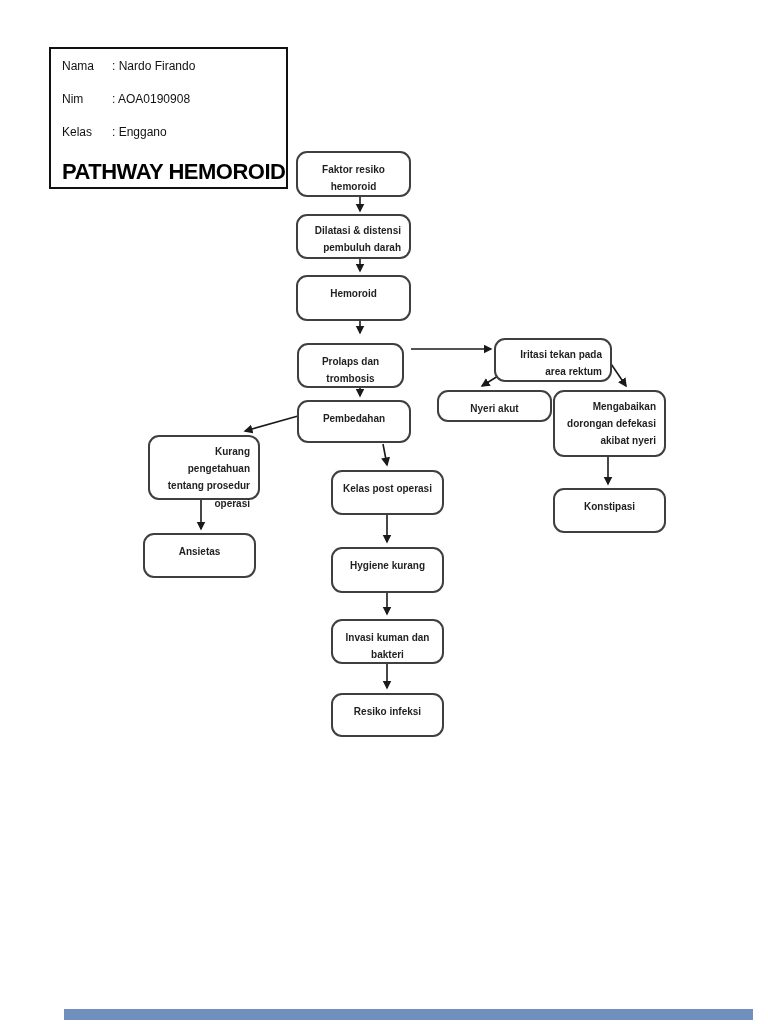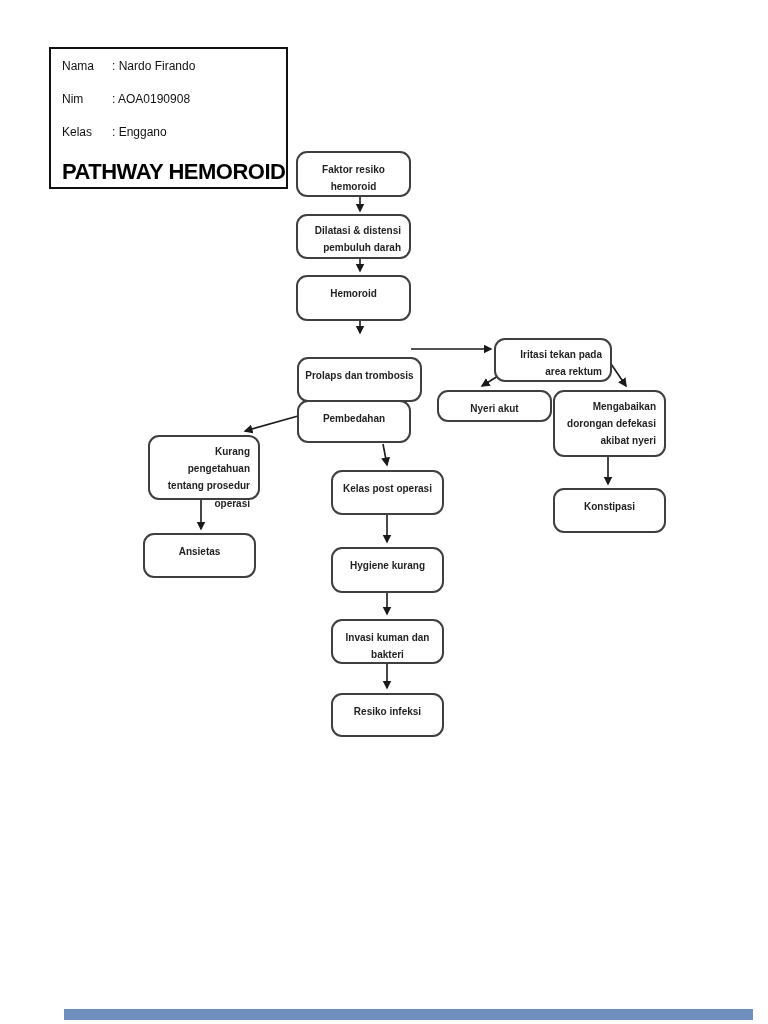--- a/index.html
+++ b/index.html
@@ -74,21 +74,21 @@
     <line x1="201" y1="500" x2="201" y2="529" stroke="#1a1a1a" stroke-width="1.6" marker-end="url(#ah)"></line>
     <line x1="383" y1="444" x2="387" y2="465" stroke="#1a1a1a" stroke-width="1.6" marker-end="url(#ah)"></line>
     <line x1="387" y1="515" x2="387" y2="542" stroke="#1a1a1a" stroke-width="1.6" marker-end="url(#ah)"></line>
     <line x1="387" y1="593" x2="387" y2="614" stroke="#1a1a1a" stroke-width="1.6" marker-end="url(#ah)"></line>
     <line x1="387" y1="664" x2="387" y2="688" stroke="#1a1a1a" stroke-width="1.6" marker-end="url(#ah)"></line>
   </svg>
 
   <div class="node center" style="left:296px;top:151px;width:115px;height:46px">Faktor resiko hemoroid</div>
   <div class="node left" style="left:296px;top:214px;width:115px;height:45px">Dilatasi &amp; distensi pembuluh darah</div>
   <div class="node center" style="left:296px;top:275px;width:115px;height:46px">Hemoroid</div>
-  <div class="node center" style="left:297px;top:357px;width:125px;height:45px">Prolaps dan trombosis</div>
+  <div class="node center" style="left:297px;top:343px;width:107px;height:45px">Prolaps dan trombosis</div>
   <div class="node left" style="left:494px;top:338px;width:118px;height:44px">Iritasi tekan pada area rektum</div>
   <div class="node center" style="left:297px;top:400px;width:114px;height:43px">Pembedahan</div>
   <div class="node center" style="left:437px;top:390px;width:115px;height:32px">Nyeri akut</div>
   <div class="node left" style="left:553px;top:390px;width:113px;height:67px">Mengabaikan dorongan defekasi akibat nyeri</div>
   <div class="node center" style="left:553px;top:488px;width:113px;height:45px">Konstipasi</div>
   <div class="node left" style="left:148px;top:435px;width:112px;height:65px">Kurang pengetahuan tentang prosedur operasi</div>
   <div class="node center" style="left:143px;top:533px;width:113px;height:45px">Ansietas</div>
   <div class="node center" style="left:331px;top:470px;width:113px;height:45px">Kelas post operasi</div>
   <div class="node center" style="left:331px;top:619px;width:113px;height:45px">Invasi kuman dan bakteri</div>
   <div class="node center" style="left:331px;top:547px;width:113px;height:46px">Hygiene kurang</div>

